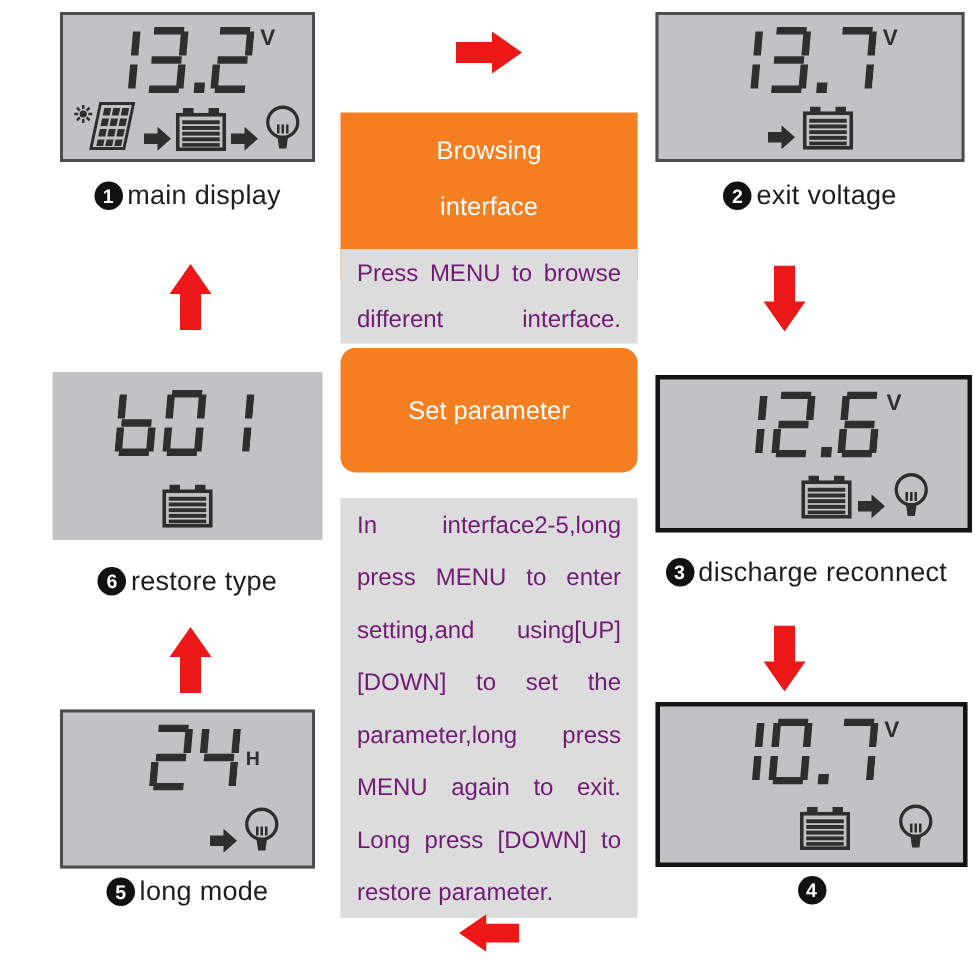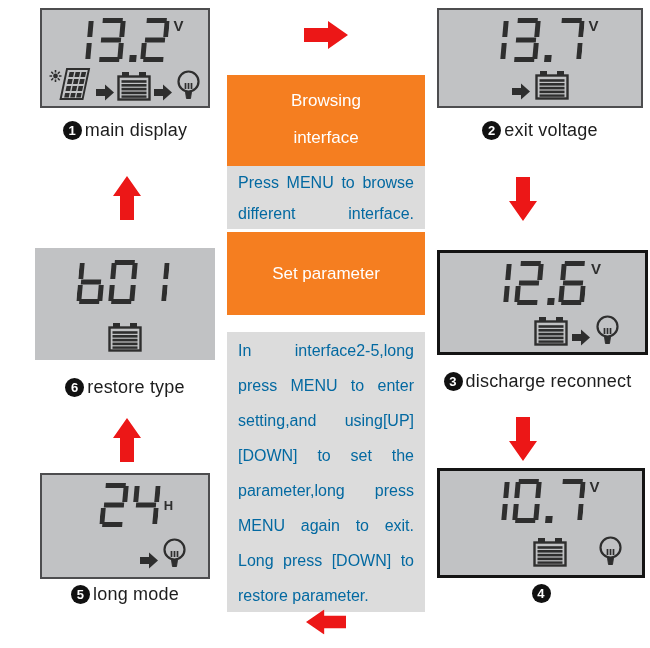--- a/index.html
+++ b/index.html
@@ -20,22 +20,22 @@
   
   .plabel{position:absolute;display:flex;align-items:center;justify-content:center;gap:3px;
           color:var(--text-dark);font-size:18px;letter-spacing:0.2px;}
   .bullet{display:inline-flex;width:19px;height:19px;border-radius:50%;background:#111;color:#fff;
           font-size:13px;font-weight:bold;align-items:center;justify-content:center;flex:0 0 auto;}
 
   
   .col-sec{position:absolute;left:227px;width:198px;box-sizing:border-box;}
   .orange{background:var(--accent-orange);color:#fff;text-align:center;}
   .hdr1{top:75px;height:112px;font-size:17px;line-height:37px;padding:7px 30px 0 30px;}
-  .hdr2{top:232px;height:83px;font-size:17px;display:flex;align-items:center;justify-content:center;padding:0 28px;}
-  .graybox{background:var(--panel-text-bg);color:#0369a1;text-align:justify;}
+  .hdr2{top:232px;height:83px;font-size:17px;display:flex;align-items:center;justify-content:center;padding:0 28px;border-radius:10px;}
+  .graybox{background:var(--panel-text-bg);color:#701a75;text-align:justify;}
   .body1{top:166px;height:63px;font-size:16px;line-height:31px;padding:1px 11px 0 11px;text-align-last:justify;}
   .body2{top:332px;height:280px;font-size:16px;line-height:35px;padding:1px 11px 0 11px;}
 
   
   .rarrow{position:absolute;width:44px;height:28px;transform:translate(-50%,-50%) rotate(var(--rot,0deg));}
   .rarrow svg{display:block;}
   .rarrow.small{width:40px;height:25px;}
 </style>
 </head>
 <body>

